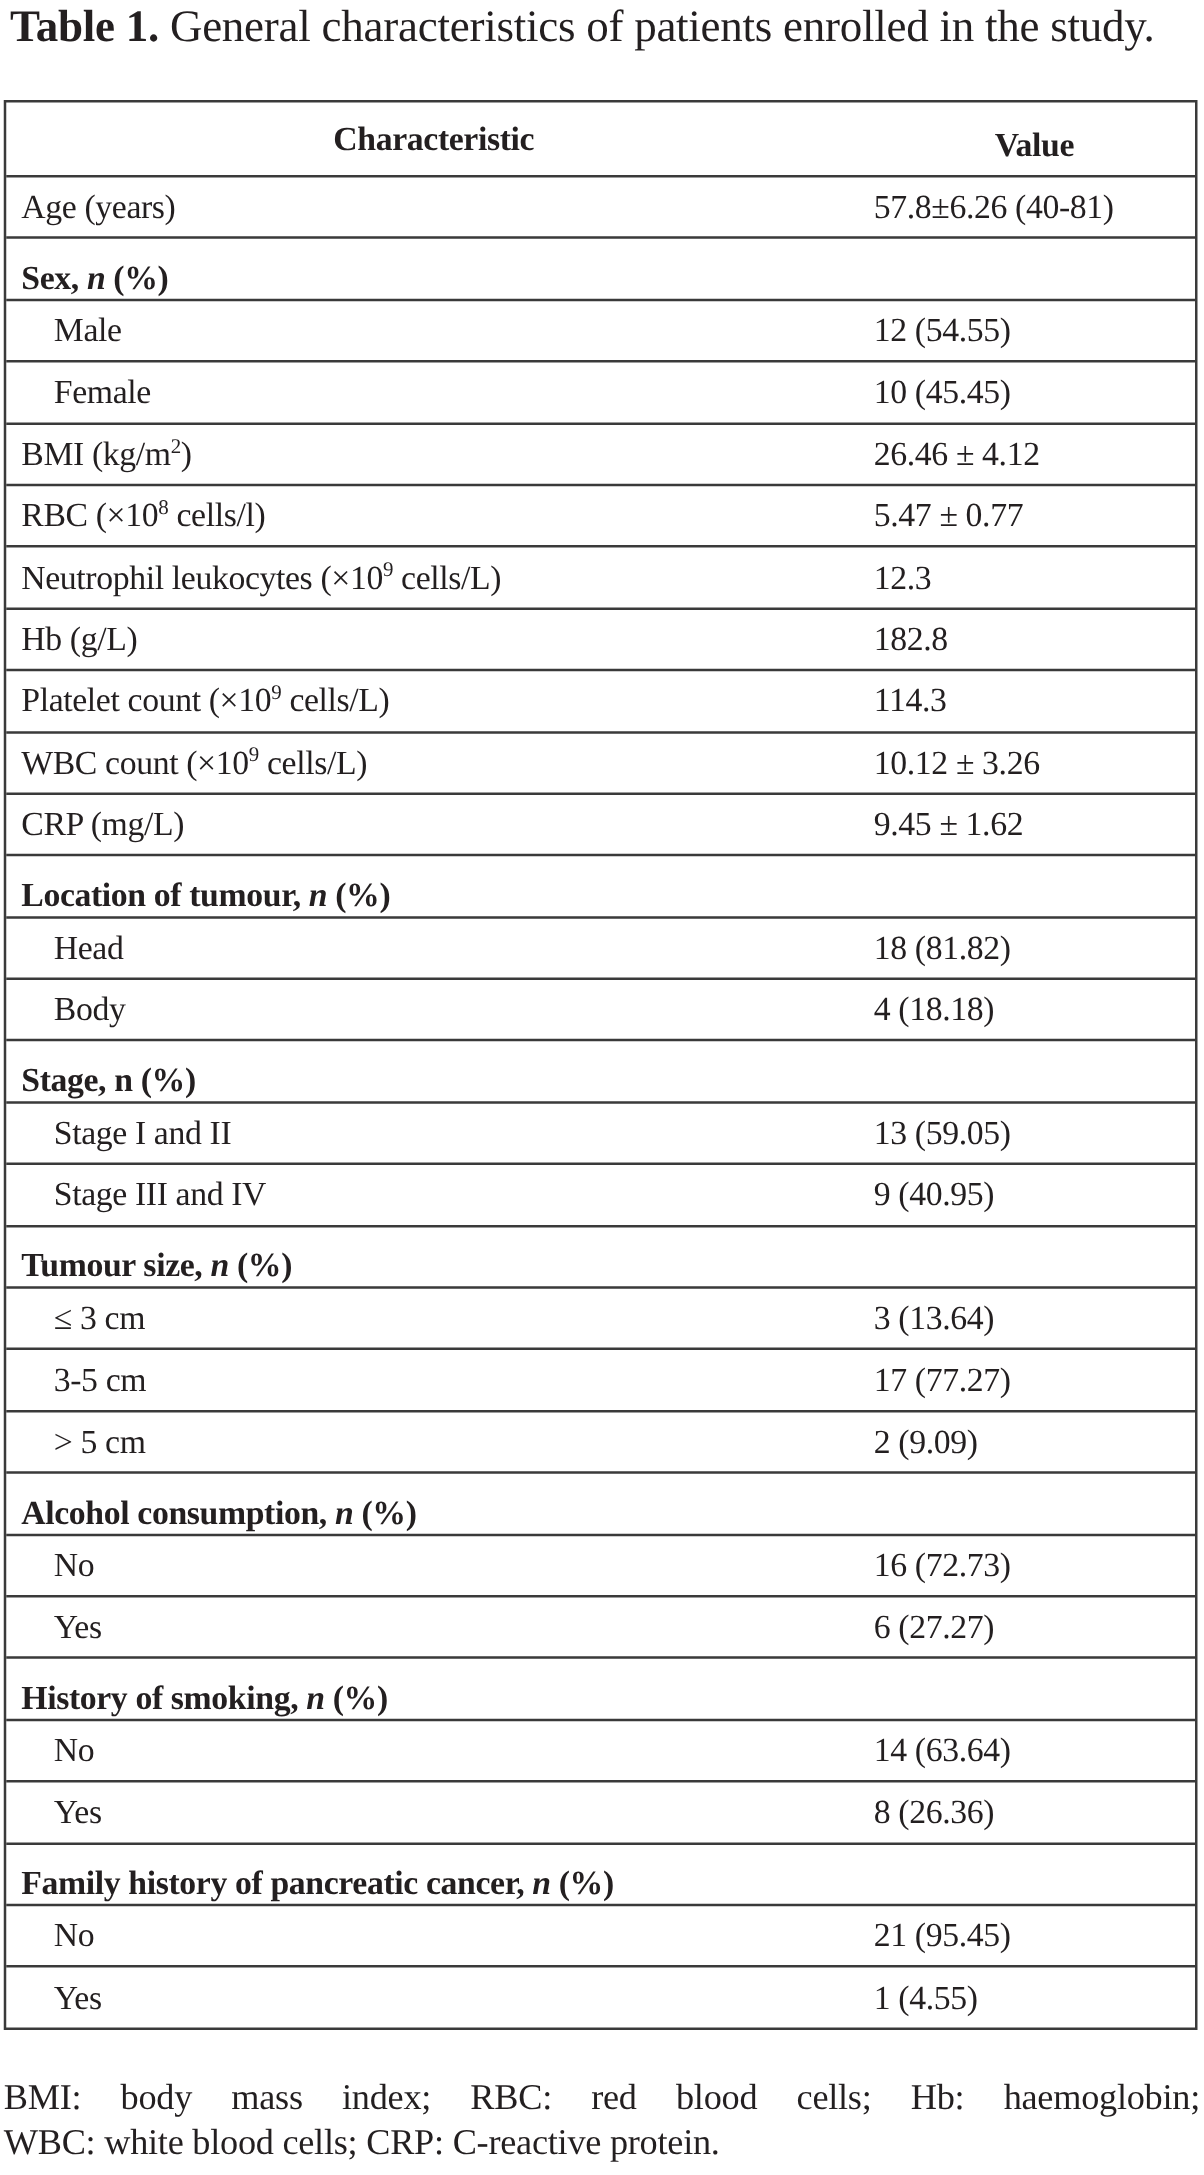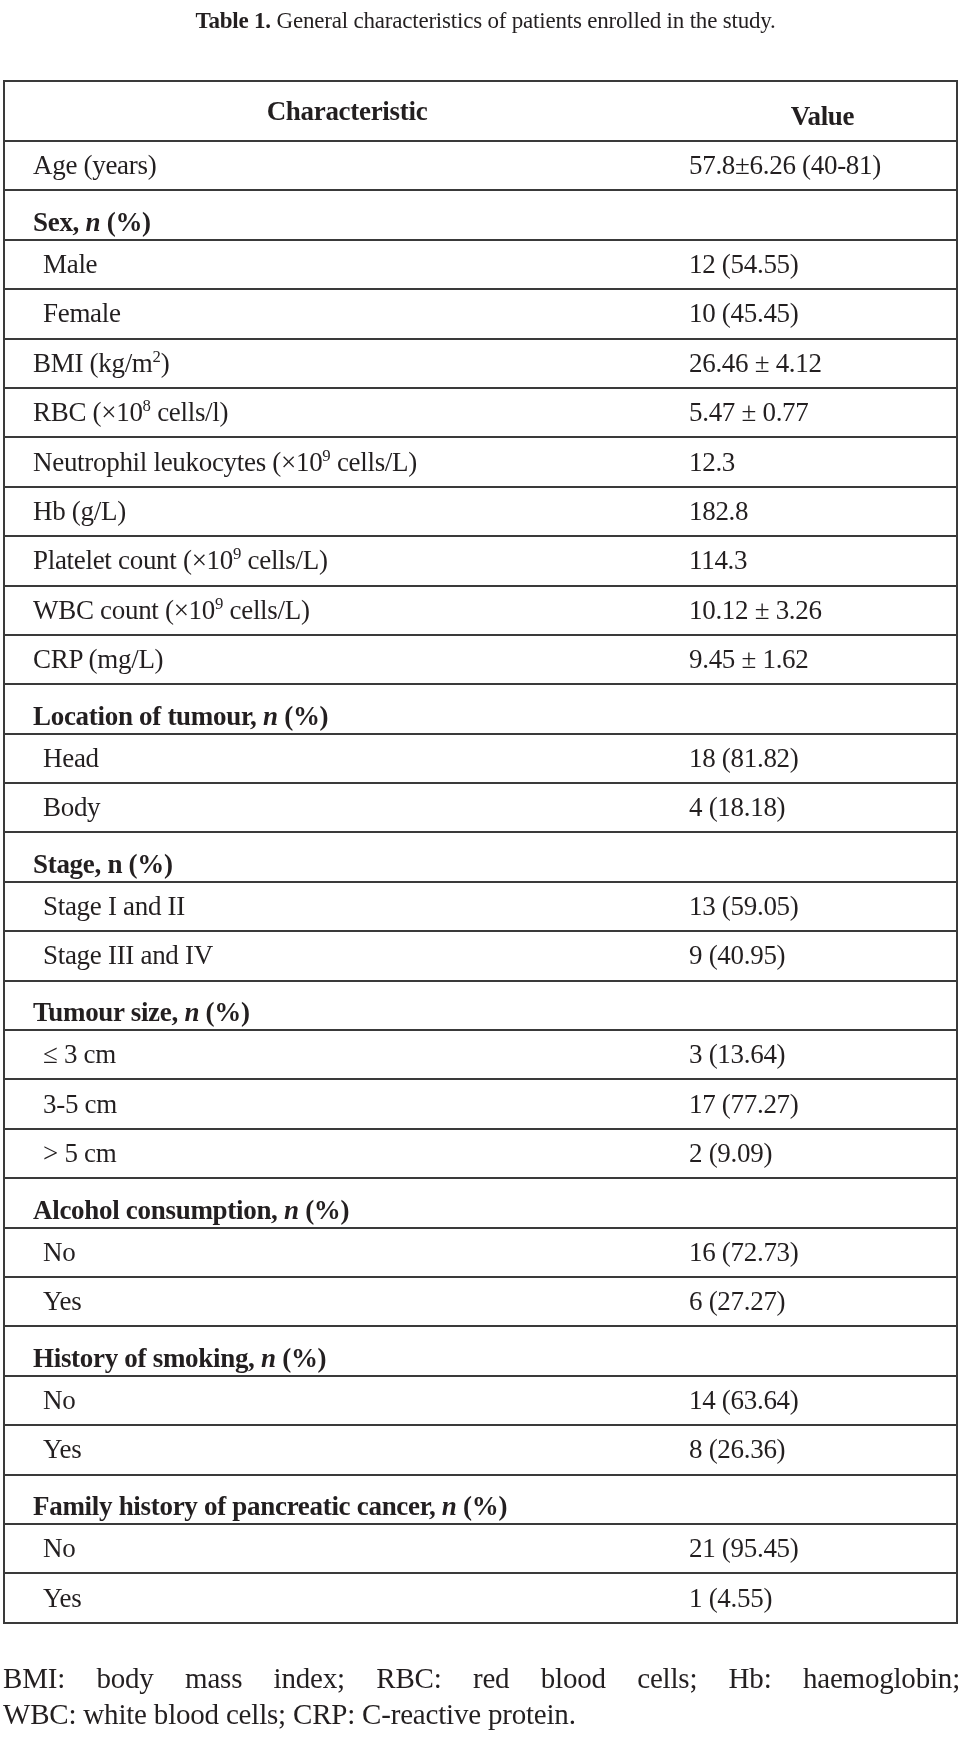--- a/index.html
+++ b/index.html
@@ -13,64 +13,64 @@
     position: relative;
     overflow: hidden;
     color: #231f20;
     font-family: "Liberation Serif", "DejaVu Serif", serif;
   }
   .title {
     position: absolute;
     left: 8px;
     top: 4px;
     width: 955px;
-    font-size: 23px;
+    font-size: 36px;
     line-height: 34px;
     white-space: nowrap;
     letter-spacing: -0.2px;
-    text-align: center;
   }
   .title .label { font-weight: bold; }
   .tbl {
     position: absolute;
     left: 3px;
     top: 80px;
     width: 955px;
     border: 2px solid #3a3a3a;
     box-sizing: border-box;
   }
   .row {
     display: flex;
     align-items: center;
     height: 49.4px;
     border-top: 2px solid #3a3a3a;
     box-sizing: border-box;
     font-size: 27px;
     letter-spacing: -0.3px;
+    gap: 10px;
   }
   .row.header {
     height: 58px;
     border-top: none;
     font-weight: bold;
   }
   .row.header .c1 {
     width: 684px;
     text-align: center;
     padding-left: 0;
     padding-right: 0;
   }
   .row.header .c2 {
     width: 271px;
     text-align: center;
     padding-left: 0;
     margin-top: 11px;
   }
   .c1 {
     width: 684px;
-    padding-left: 28px;
+    padding-left: 12px;
     box-sizing: border-box;
     white-space: nowrap;
   }
   .c2 {
     flex: 1;
     padding-left: 0;
     white-space: nowrap;
   }
   .row.sub .c1 { padding-left: 38px; }
   .row.group .c1 { font-weight: bold; margin-top: 15px; }

